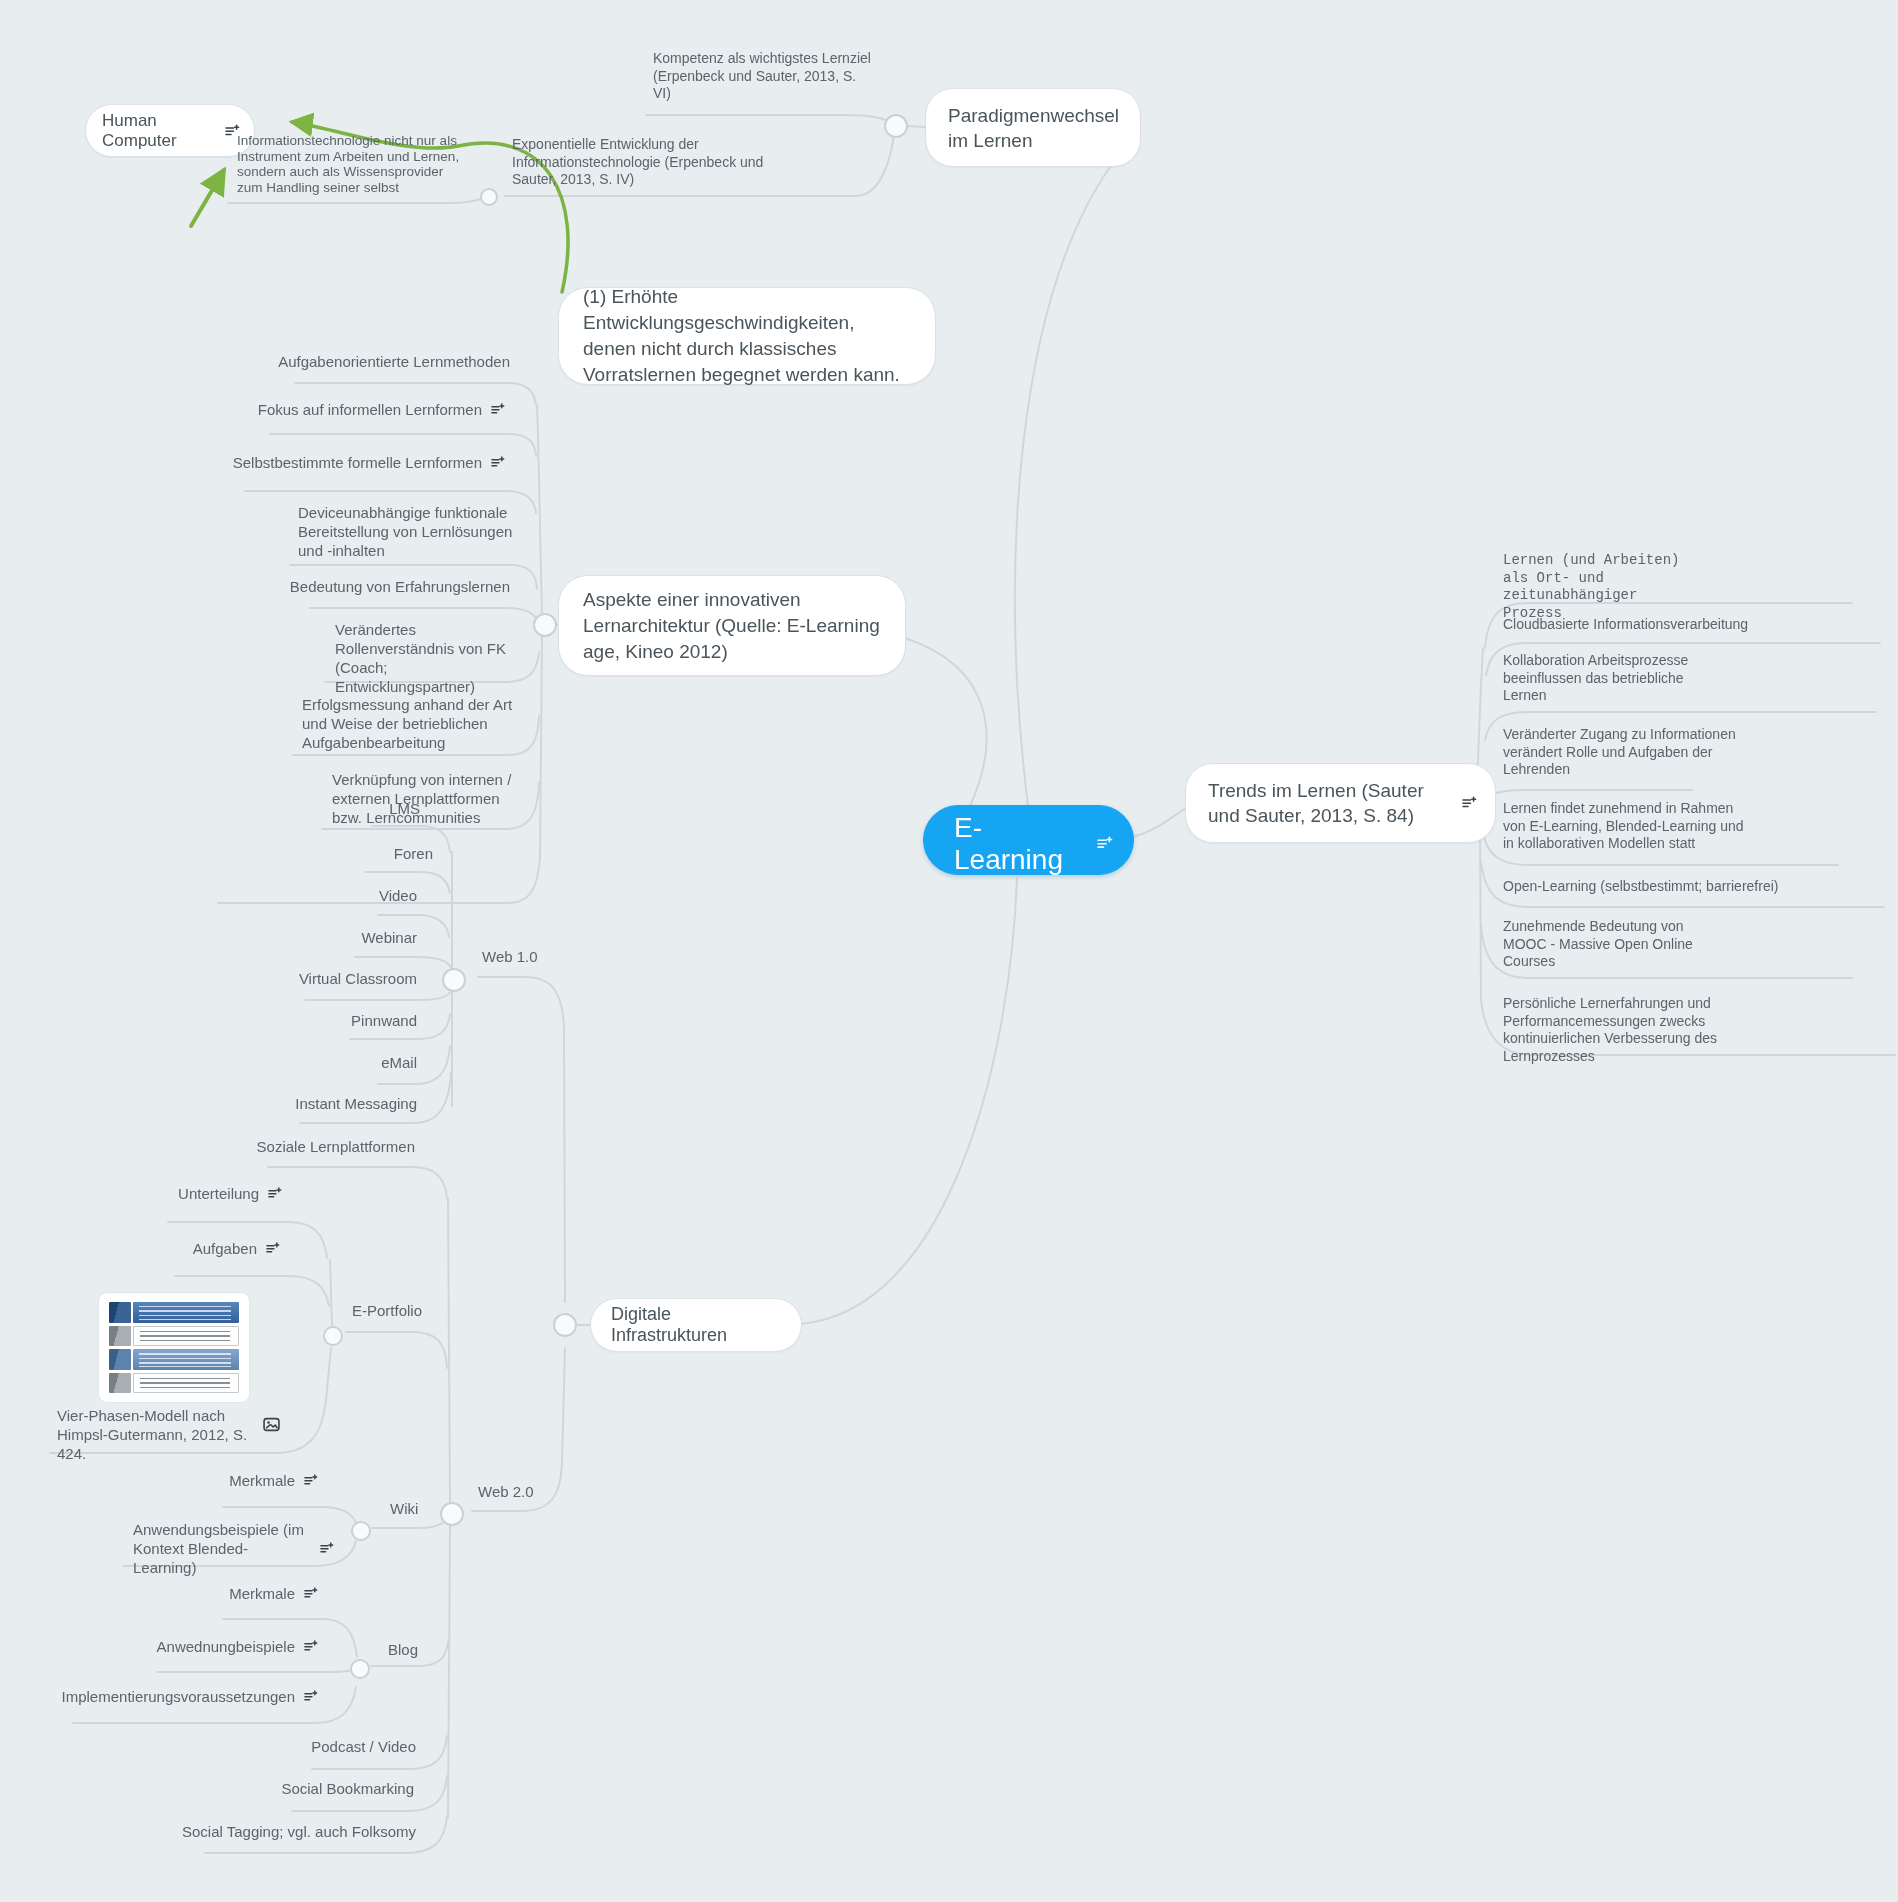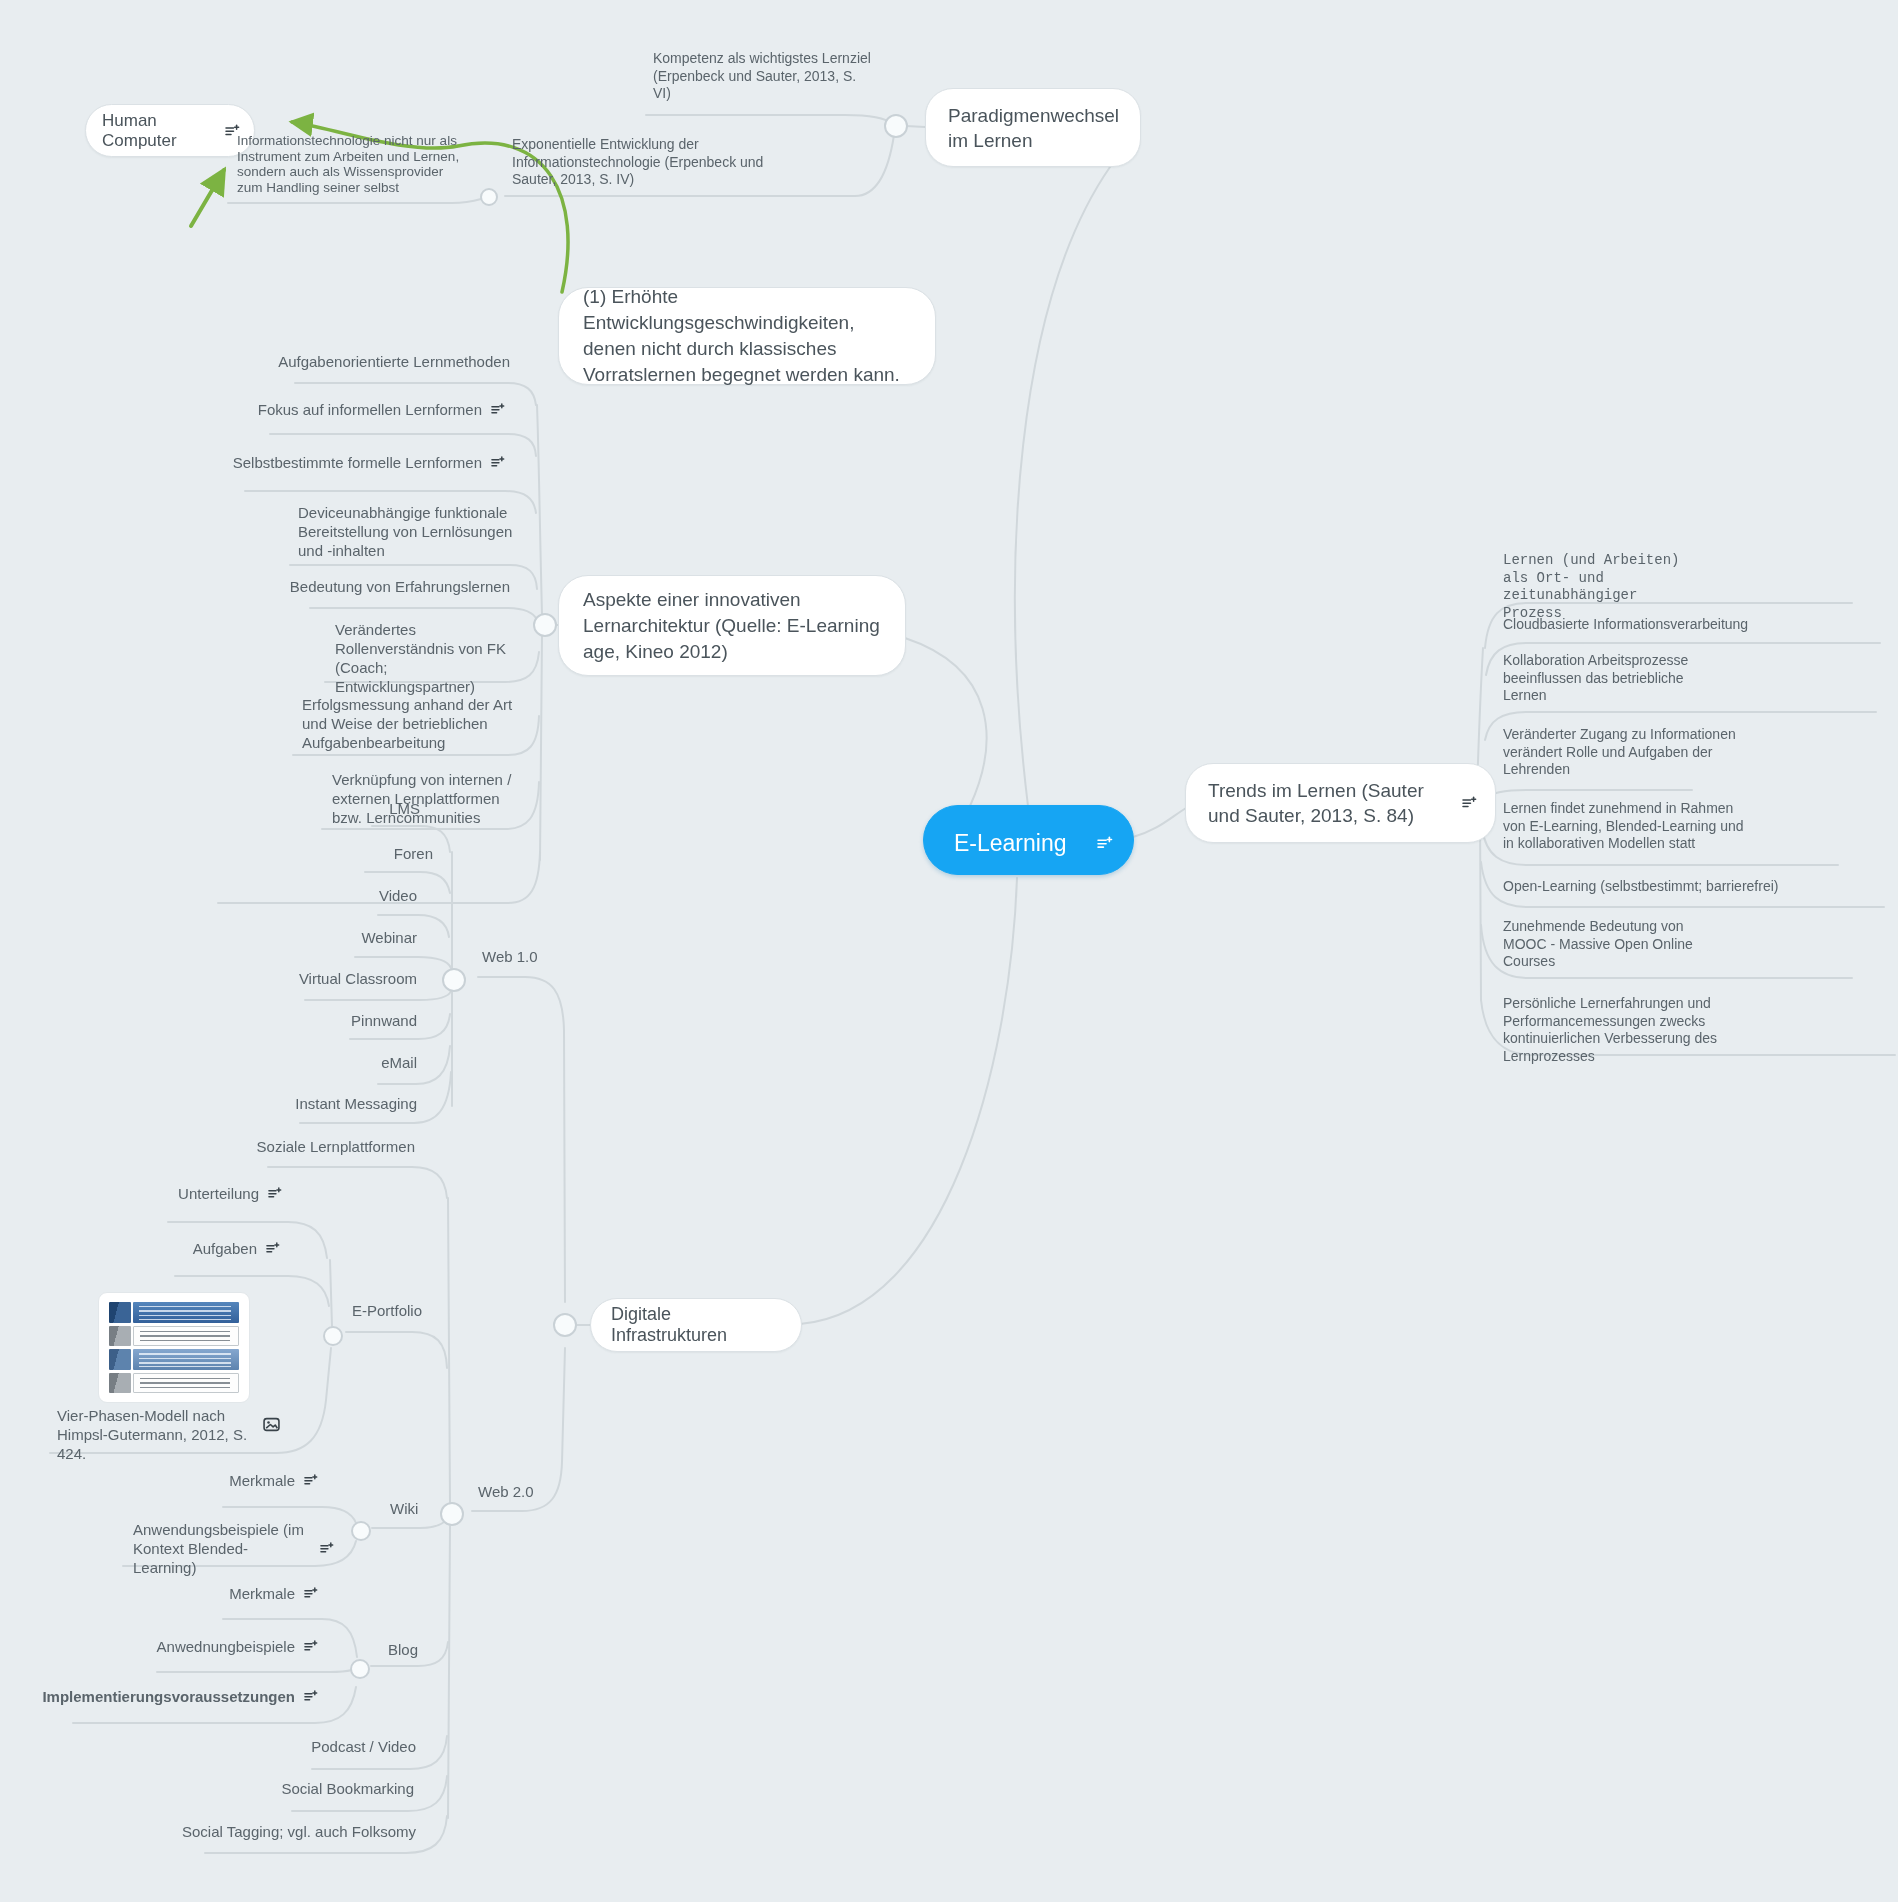--- a/index.html
+++ b/index.html
@@ -173,21 +173,21 @@
             <line x1="1" y1="7.2" x2="8.5" y2="7.2"></line>
             <line x1="1" y1="10.4" x2="6" y2="10.4"></line>
             <line x1="11.6" y1="1.2" x2="11.6" y2="5.2"></line>
             <line x1="9.6" y1="3.2" x2="13.6" y2="3.2"></line>
           </g>
         </svg>
     </span>
   </div>
 
   <div class="node" style="left:923px;top:805px;width:211px;height:70px;border-radius:35px;padding:7px 20px 0 30px;gap:12px;
-       background:#16a5f3;border-color:#16a5f3;color:#ffffff;font-size:23px;box-shadow:0 2px 4px rgba(20,120,180,.25);">
+       background:#16a5f3;border-color:#16a5f3;color:#ffffff;font-size:28px;box-shadow:0 2px 4px rgba(20,120,180,.25);">
     <span class="ntext">E-Learning</span>
     <span class="ic">
       <svg width="16" height="15" viewBox="0 0 15 14">
           <g stroke="#ffffff" stroke-width="1.5" stroke-linecap="round">
             <line x1="1" y1="4" x2="8.5" y2="4"></line>
             <line x1="1" y1="7.2" x2="8.5" y2="7.2"></line>
             <line x1="1" y1="10.4" x2="6" y2="10.4"></line>
             <line x1="11.6" y1="1.2" x2="11.6" y2="5.2"></line>
             <line x1="9.6" y1="3.2" x2="13.6" y2="3.2"></line>
           </g>
@@ -395,21 +395,21 @@
             <line x1="1" y1="7.2" x2="8.5" y2="7.2"></line>
             <line x1="1" y1="10.4" x2="6" y2="10.4"></line>
             <line x1="11.6" y1="1.2" x2="11.6" y2="5.2"></line>
             <line x1="9.6" y1="3.2" x2="13.6" y2="3.2"></line>
           </g>
         </svg>
       </span>
   </div>
 
   <div class="lbl licon" style="right:1580px;top:1687px;">
-    <span style="white-space:nowrap;font-weight:bold;">Implementierungsvoraussetzungen</span>
+    <span style="white-space:nowrap;">Implementierungsvoraussetzungen</span>
     <span class="ic">
         <svg width="14" height="13" viewBox="0 0 15 14">
           <g stroke="#39434a" stroke-width="1.6" stroke-linecap="round">
             <line x1="1" y1="4" x2="8.5" y2="4"></line>
             <line x1="1" y1="7.2" x2="8.5" y2="7.2"></line>
             <line x1="1" y1="10.4" x2="6" y2="10.4"></line>
             <line x1="11.6" y1="1.2" x2="11.6" y2="5.2"></line>
             <line x1="9.6" y1="3.2" x2="13.6" y2="3.2"></line>
           </g>
         </svg>

